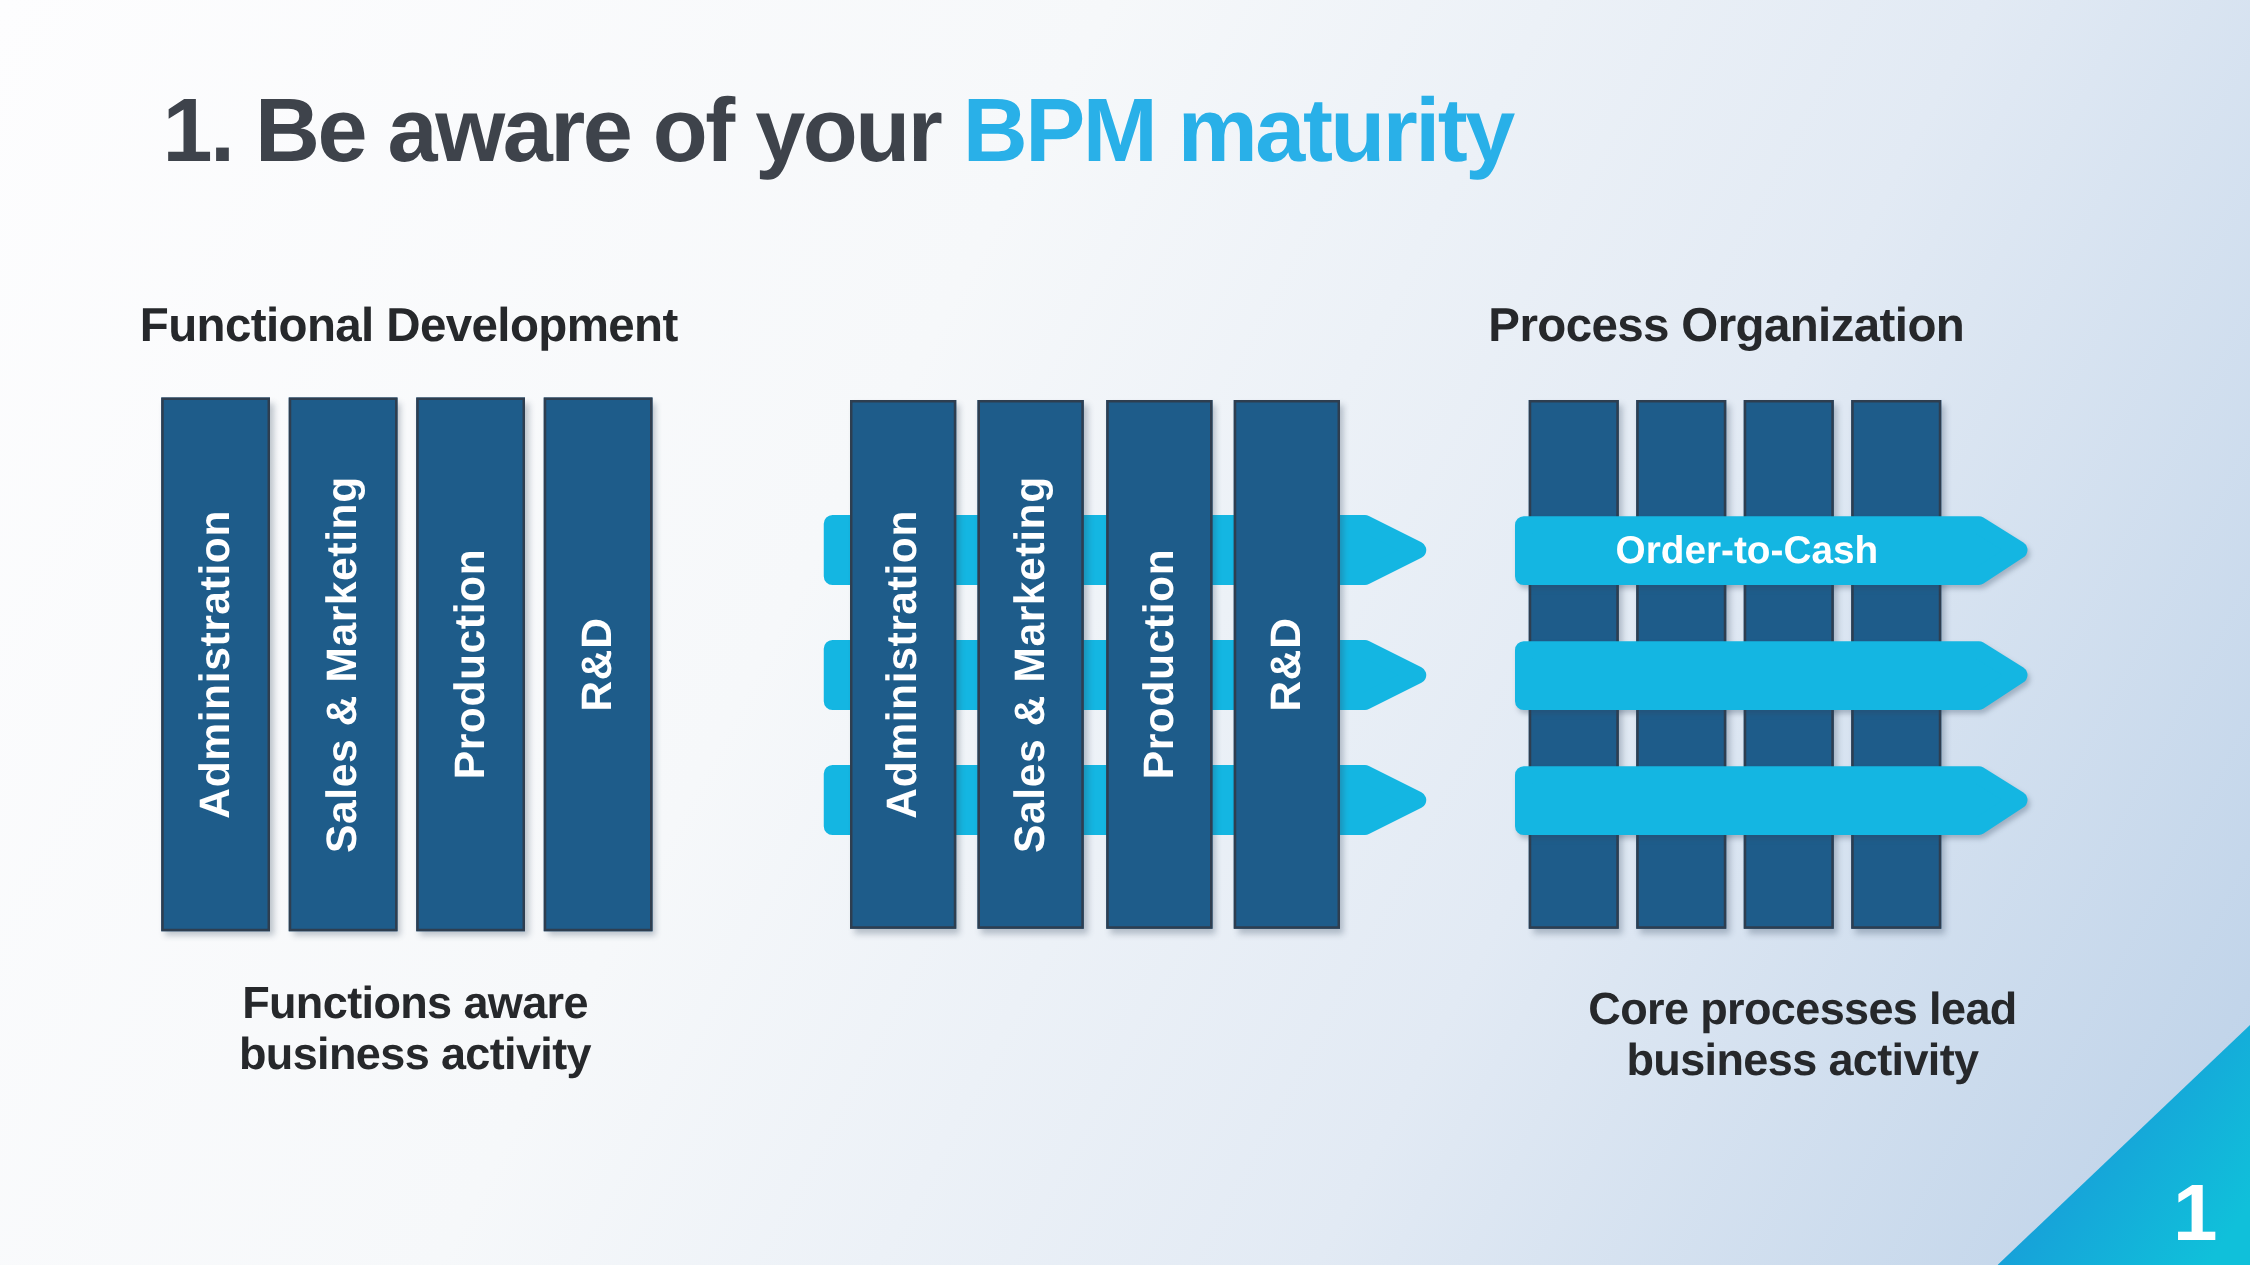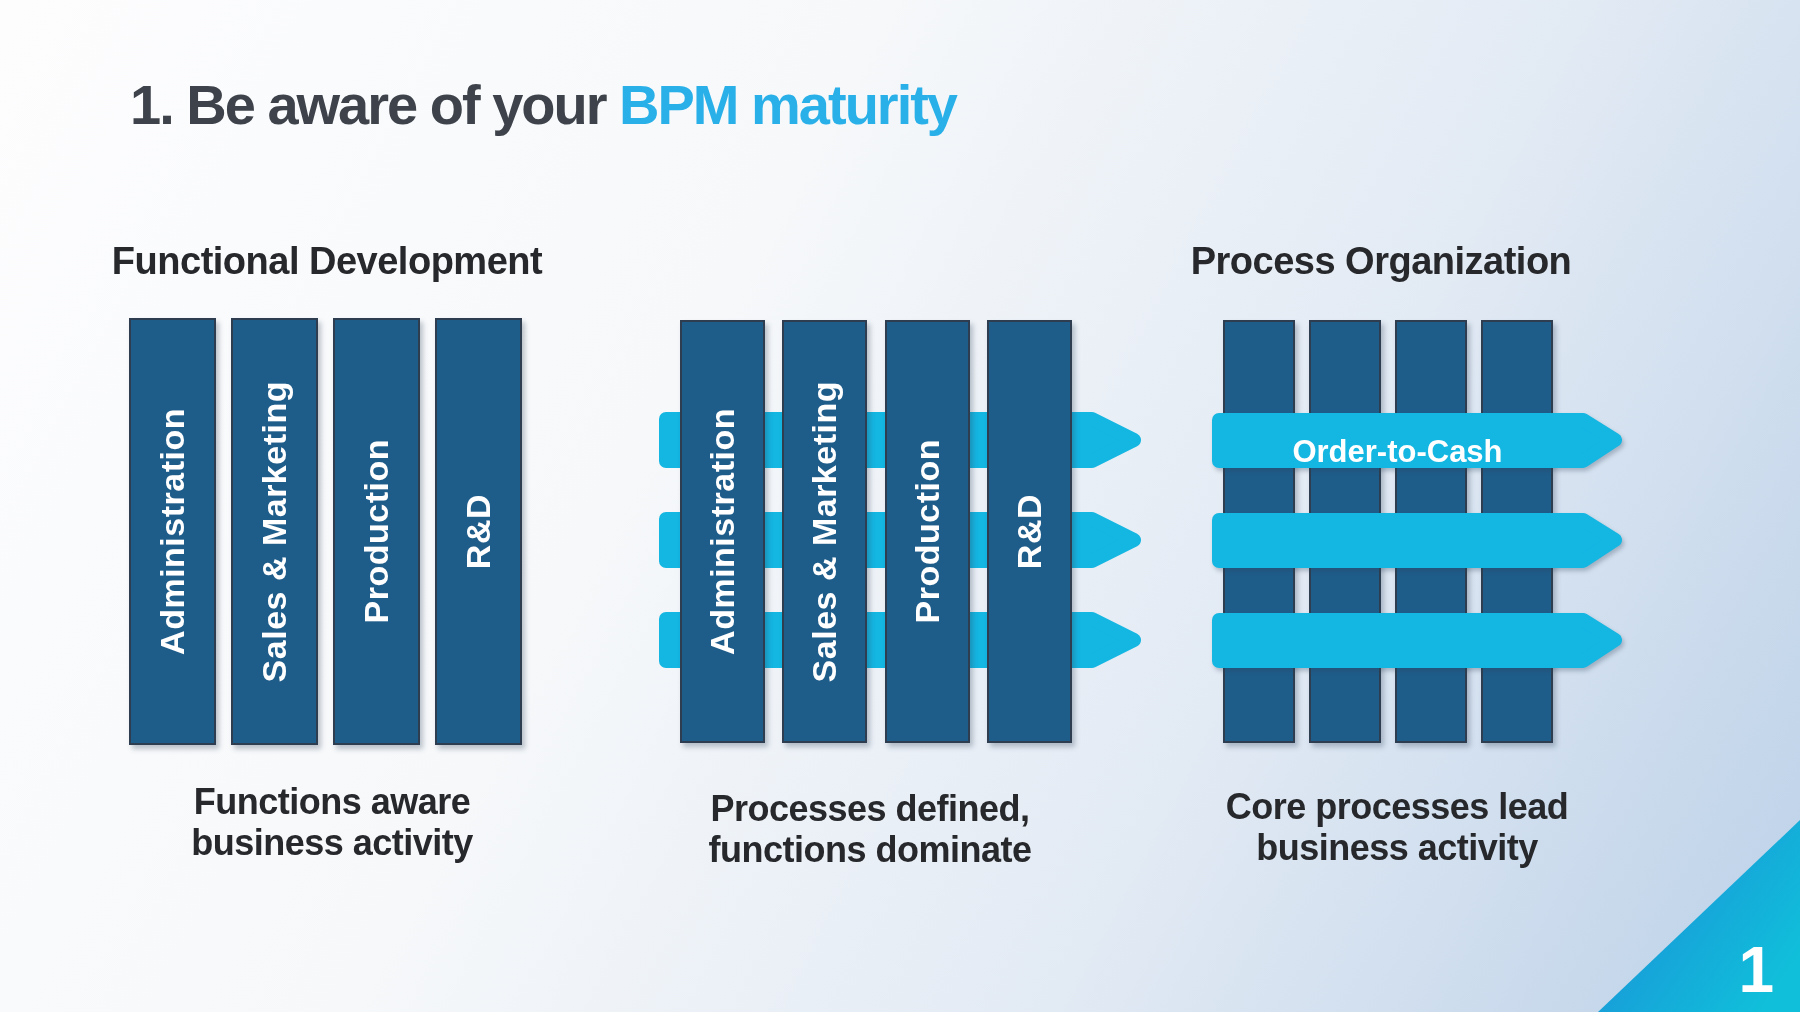--- a/index.html
+++ b/index.html
@@ -9,21 +9,21 @@
     position: relative;
     overflow: hidden;
   }
   .slide {
     position: absolute; inset: 0;
     background: linear-gradient(118deg, #fdfdfe 0%, #f6f8fa 38%, #e2eaf4 68%, #bcd1e8 100%);
   }
   
   .title {
     position: absolute; left: 130px; top: 62px;
-    font-size: 56px; line-height: 86px; font-weight: 700;
+    font-size: 72px; line-height: 86px; font-weight: 700;
     letter-spacing: -2px; white-space: pre-wrap;
   }
   .title .t-dark { color: #3e434b; }
   .title .t-cyan { color: #29b0e8; }
 
   
   .panel-header {
     position: absolute; top: 240px; width: 460px;
     text-align: center; font-size: 38px; font-weight: 700;
     color: #26282b; letter-spacing: -0.5px;
@@ -105,43 +105,39 @@
   <div class="bar" style="left:782px; top:320px; height:423px; width:85px;">
     <span class="bar-label">Sales &amp; Marketing</span>
   </div>
   <div class="bar" style="left:885px; top:320px; height:423px; width:85px;">
     <span class="bar-label">Production</span>
   </div>
   <div class="bar" style="left:987px; top:320px; height:423px; width:85px;">
     <span class="bar-label">R&amp;D</span>
   </div>
 
-  <div class="caption" style="left:640px; top:788px;">
-    <div>Processes defined,</div>
-    <div>functions dominate</div>
-  </div>
 
   <div class="panel-header" style="left:1151px;">Process Organization</div>
 
   <div class="bar" style="left:1223px; top:320px; height:423px; width:72px;"></div>
   <div class="bar" style="left:1309px; top:320px; height:423px; width:72px;"></div>
   <div class="bar" style="left:1395px; top:320px; height:423px; width:72px;"></div>
   <div class="bar" style="left:1481px; top:320px; height:423px; width:72px;"></div>
 
   <svg class="arrow-layer" style="left:1200px; top:400px;" width="440" height="280" viewBox="1200 400 440 280">
     <g fill="#14b6e2" stroke="#14b6e2" stroke-width="14" stroke-linejoin="round" filter="drop-shadow(2px 3px 2px rgba(45,65,90,0.3))">
       <path d="M 1219 420 L 1583 420 L 1615 440 L 1583 461 L 1219 461 Z"></path>
       <path d="M 1219 520 L 1583 520 L 1615 540 L 1583 561 L 1219 561 Z"></path>
       <path d="M 1219 620 L 1583 620 L 1615 640 L 1583 661 L 1219 661 Z"></path>
     </g>
   </svg>
 
-  <div class="arrow-label" style="top:423px;margin-top:12px;">Order-to-Cash</div>
+  <div class="arrow-label" style="top:423px;">Order-to-Cash</div>
 
-  <div class="caption" style="left:1167px; top:786px;">
+  <div class="caption" style="left:1212px; top:786px;">
     <div>Core processes lead</div>
     <div>business activity</div>
   </div>
 
   <div class="corner-triangle">
     <span class="page-number">1</span>
   </div>
 
 </div>
 

